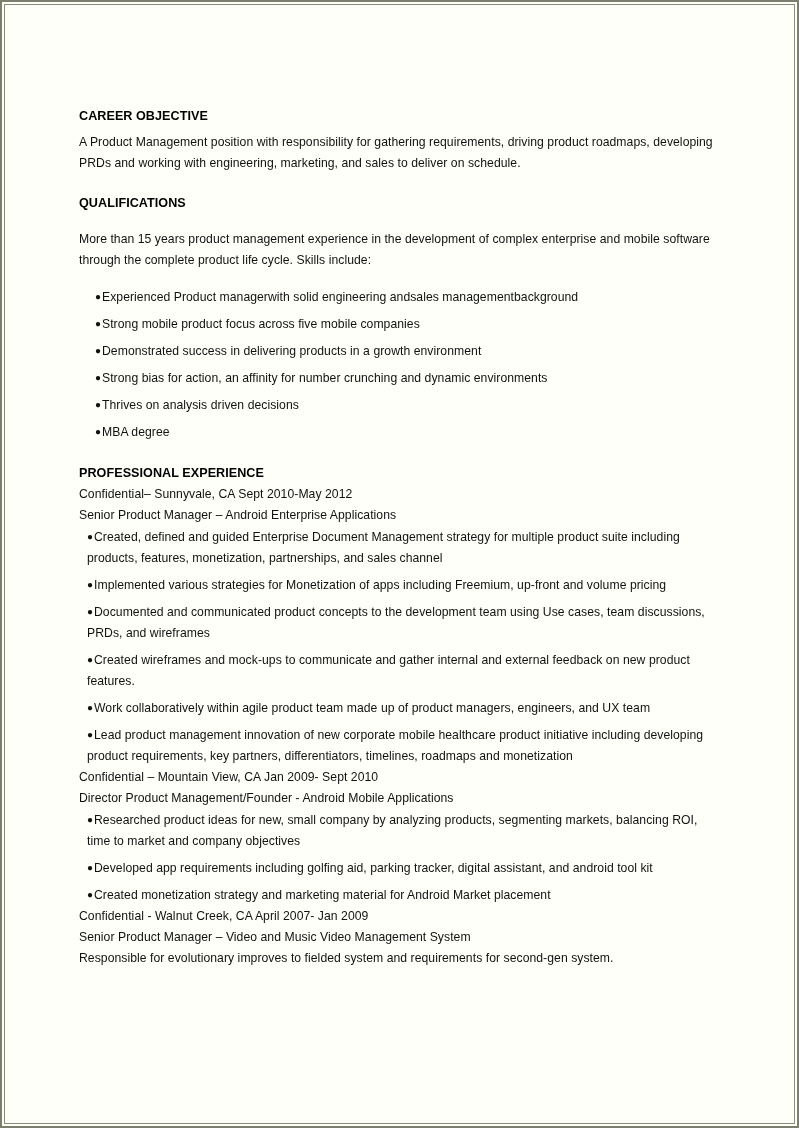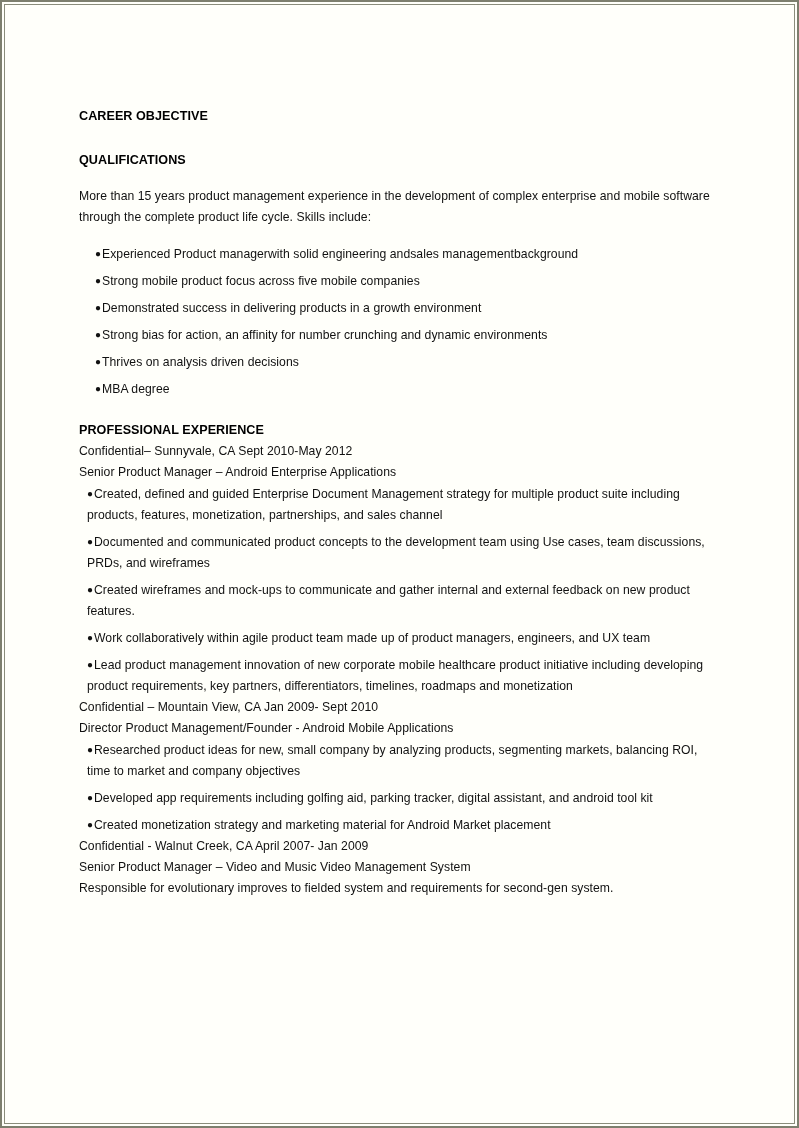--- a/index.html
+++ b/index.html
@@ -40,21 +40,21 @@
       letter-spacing: 0.05px;
     }
     .heading {
       font-weight: bold;
       font-size: 12.6px;
       margin: 0;
       line-height: 21px;
       color: #000;
     }
     p { margin: 0; }
-    .h-objective { margin-bottom: 23px; }
+    .h-objective { margin-bottom: 5px; }
     .objective-text { margin-bottom: 19px; }
     .h-qual { margin-bottom: 15px; }
     .qual-text { margin-bottom: 15px; }
     ul.skills {
       list-style: none;
       margin: 8px; padding: 0 0 0 8px;
     }
     ul.skills li {
       margin-bottom: 5px;
       line-height: 21px;
@@ -82,20 +82,21 @@
 </head>
 <body>
 
 <div class="frame-outer"></div>
 <div class="frame-inner"></div>
 
 <div class="content">
 
   <section>
     <h2 class="heading h-objective">CAREER OBJECTIVE</h2>
+    <p class="objective-text">A Product Management position  with responsibility for gathering requirements, driving product roadmaps, developing PRDs and working with engineering, marketing, and sales to deliver on schedule.</p>
   </section>
 
   <section>
     <h2 class="heading h-qual">QUALIFICATIONS</h2>
     <p class="qual-text">More than 15 years product management experience in the development of complex enterprise and mobile software through the complete product life cycle. Skills include:</p>
     <ul class="skills">
       <li><span class="bullet">●</span><span>Experienced Product managerwith solid engineering andsales managementbackground</span></li>
       <li><span class="bullet">●</span><span>Strong mobile product focus across five mobile companies</span></li>
       <li><span class="bullet">●</span><span>Demonstrated success in delivering products in a growth environment</span></li>
       <li><span class="bullet">●</span><span>Strong bias for action, an affinity for number crunching and dynamic environments</span></li>
@@ -105,20 +106,21 @@
   </section>
 
   <section>
     <h2 class="heading h-exp">PROFESSIONAL EXPERIENCE</h2>
 
     <div>
       <p class="job-line">Confidential– Sunnyvale, CA Sept 2010-May 2012</p>
       <p class="job-line">Senior Product  Manager – Android Enterprise Applications</p>
       <ul class="duties">
         <li><span class="bullet">●</span><span>Created, defined and guided Enterprise Document Management strategy for multiple product suite including products, features, monetization, partnerships, and sales channel</span></li>
+        <li><span class="bullet">●</span><span>Implemented various strategies for Monetization of apps including Freemium, up-front and volume pricing</span></li>
         <li><span class="bullet">●</span><span>Documented and communicated product concepts to the development team using Use cases, team discussions, PRDs, and wireframes</span></li>
         <li><span class="bullet">●</span><span>Created wireframes and mock-ups to communicate and gather internal and external feedback on new product features.</span></li>
         <li><span class="bullet">●</span><span>Work collaboratively within agile product team made up of product managers, engineers, and UX team</span></li>
         <li><span class="bullet">●</span><span>Lead product management innovation of new corporate mobile healthcare product initiative including developing product requirements, key partners, differentiators, timelines, roadmaps and monetization</span></li>
       </ul>
     </div>
 
     <div>
       <p class="job-line">Confidential – Mountain View, CA Jan 2009- Sept 2010</p>
       <p class="job-line">Director Product Management/Founder - Android Mobile Applications</p>

